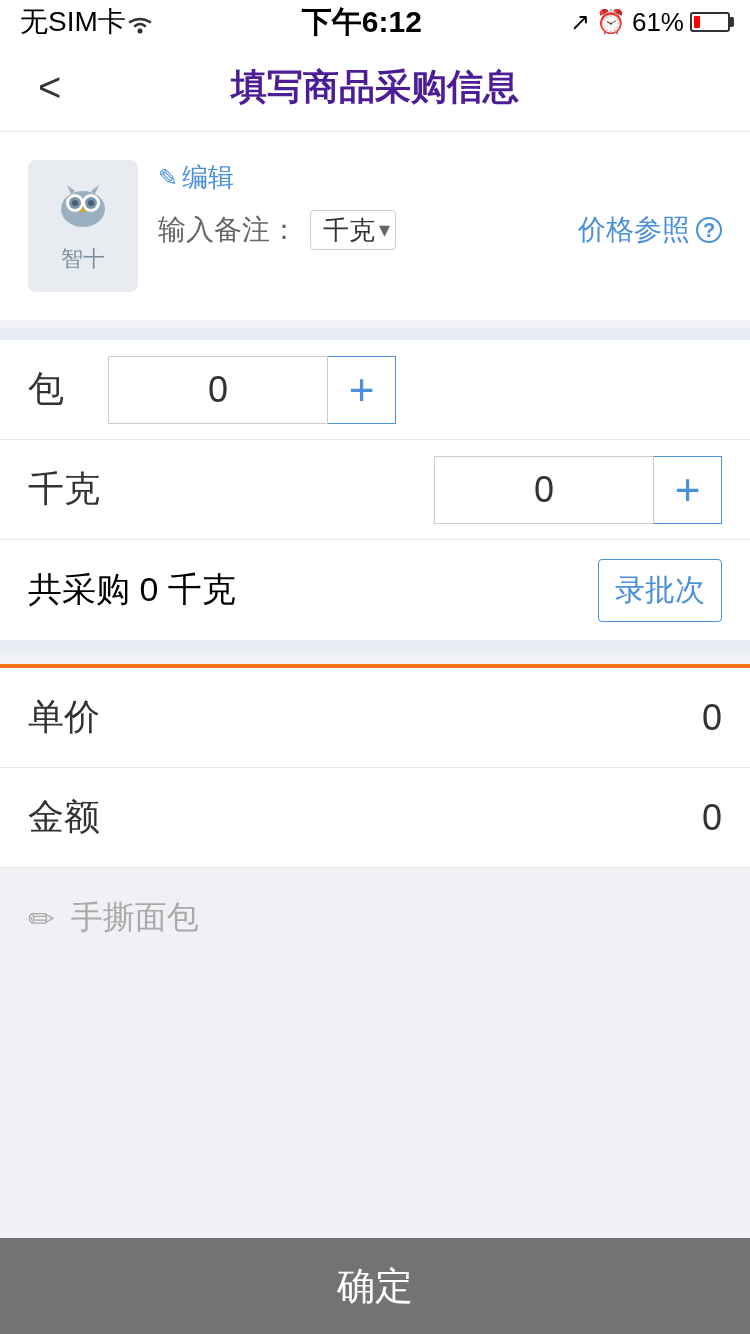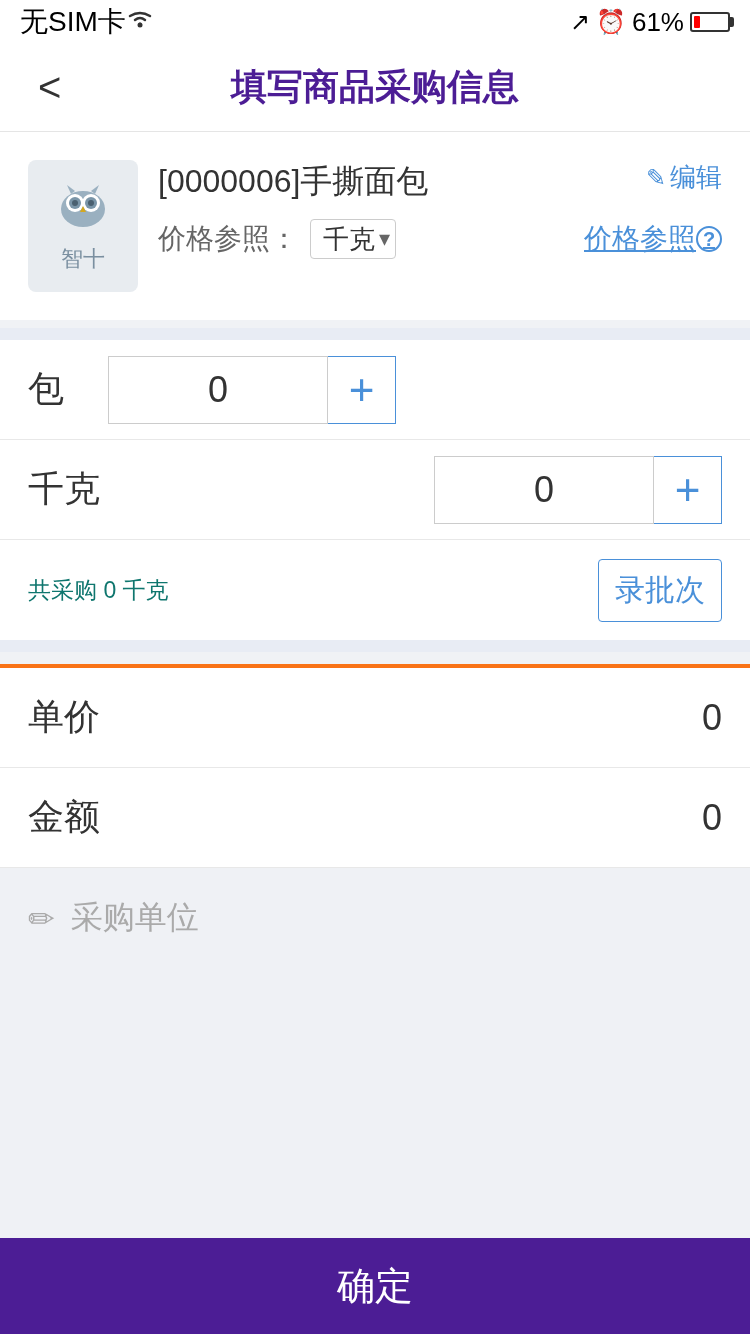--- a/index.html
+++ b/index.html
@@ -18,21 +18,21 @@
     .status-bar {
       background: #fff;
       height: 44px;
       display: flex;
       align-items: center;
       justify-content: space-between;
       padding: 0 20px;
       font-size: 28px;
       font-weight: 500;
     }
-    .status-left { display: flex; align-items: flex-start; }
+    .status-left { display: flex; align-items: flex-end; }
     .status-center { font-size: 30px; font-weight: 600; }
     .status-right { display: flex; align-items: center; gap: 6px; font-size: 26px; }
     .battery {
       display: inline-flex; align-items: center;
       border: 2px solid #333; border-radius: 3px;
       width: 40px; height: 20px; padding: 2px; position: relative;
     }
     .battery::after {
       content: ''; position: absolute; right: -6px; top: 50%;
       transform: translateY(-50%);
@@ -152,22 +152,22 @@
       transform: translateY(-50%);
       font-size: 22px;
       color: #666;
       pointer-events: none;
     }
     .price-ref {
       font-size: 28px;
       color: #4a90d9;
       display: flex;
       align-items: center;
-      cursor: pointer;
-      text-decoration: underline;
+      gap: 6px;
+      cursor: pointer;
     }
     .info-circle {
       width: 26px; height: 26px;
       border: 2px solid #4a90d9;
       border-radius: 50%;
       display: inline-flex;
       align-items: center;
       justify-content: center;
       font-size: 20px;
       font-weight: bold;
@@ -235,22 +235,22 @@
     
     .summary-row {
       display: flex;
       align-items: center;
       justify-content: space-between;
       padding: 0 28px;
       height: 100px;
       background: #fff;
     }
     .summary-text {
-      font-size: 23px;
-      color: #0f766e;
+      font-size: 34px;
+      color: #000000;
     }
     .batch-btn {
       border: 1px solid #4a90d9;
       border-radius: 4px;
       padding: 10px 16px;
       font-size: 30px;
       color: #4a90d9;
       background: #fff;
       cursor: pointer;
     }
@@ -304,21 +304,21 @@
       min-height: 340px;
     }
 
     
     .confirm-btn {
       position: fixed;
       bottom: 0;
       left: 0;
       width: 750px;
       height: 96px;
-      background: #4c1d95;
+      background: #737373;
       color: #fff;
       font-size: 38px;
       font-weight: 500;
       border: none;
       cursor: pointer;
       display: flex;
       align-items: center;
       justify-content: center;
     }
   </style>
@@ -330,20 +330,21 @@
     <span>无SIM卡</span>
     <span>
       <svg width="28" height="20" viewBox="0 0 28 20">
         <path d="M14 16 Q14 16 14 16" stroke="#333" stroke-width="3" fill="none" stroke-linecap="round"></path>
         <path d="M9 12 Q14 8 19 12" stroke="#333" stroke-width="2.5" fill="none" stroke-linecap="round"></path>
         <path d="M4 8 Q14 2 24 8" stroke="#333" stroke-width="2.5" fill="none" stroke-linecap="round"></path>
         <circle cx="14" cy="17" r="2.5" fill="#333"></circle>
       </svg>
     </span>
   </div>
+  <div class="status-center">下午6:12</div>
   <div class="status-right">
     <span style="font-size:24px;">↗</span>
     <span style="font-size:24px;">⏰</span>
     <span>61%</span>
     <span class="battery">
       <span class="battery-fill"></span>
     </span>
   </div>
 </div>
 
@@ -371,29 +372,28 @@
         <polygon points="30,27 27,33 33,33" fill="#d4a820"></polygon>
 
         <polygon points="18,15 14,6 22,12" fill="#9ab0c0"></polygon>
         <polygon points="42,15 46,6 38,12" fill="#9ab0c0"></polygon>
       </svg>
     </div>
     <div class="owl-label">智十</div>
   </div>
   <div class="product-info">
     <div class="product-top-row">
-      <div class="product-name">[0000006]手撕面包</div>
       <div class="edit-link">
         <span style="font-size:24px;">✎</span>
         <span>编辑</span>
       </div>
     </div>
     <div class="product-bottom-row">
       <div class="unit-row">
-        <span>价格参照：</span>
+        <span>输入备注：</span>
         <div class="unit-select-wrapper">
           <span class="unit-select">千克</span>
         </div>
       </div>
       <div class="price-ref">
         <span>价格参照</span>
         <span class="info-circle">?</span>
       </div>
     </div>
   </div>
@@ -434,20 +434,20 @@
     <span class="price-value">0</span>
   </div>
   <div class="price-row">
     <span class="price-label">金额</span>
     <span class="price-value">0</span>
   </div>
 </div>
 
 <div class="note-area">
   <span class="pencil-icon">✏</span>
-  <span class="note-placeholder">采购单位</span>
+  <span class="note-placeholder">手撕面包</span>
 </div>
 
 <div class="main-content" style="height: 340px;"></div>
 
 <button class="confirm-btn">
   <span>确定</span>
 </button>
 
 </body></html>

